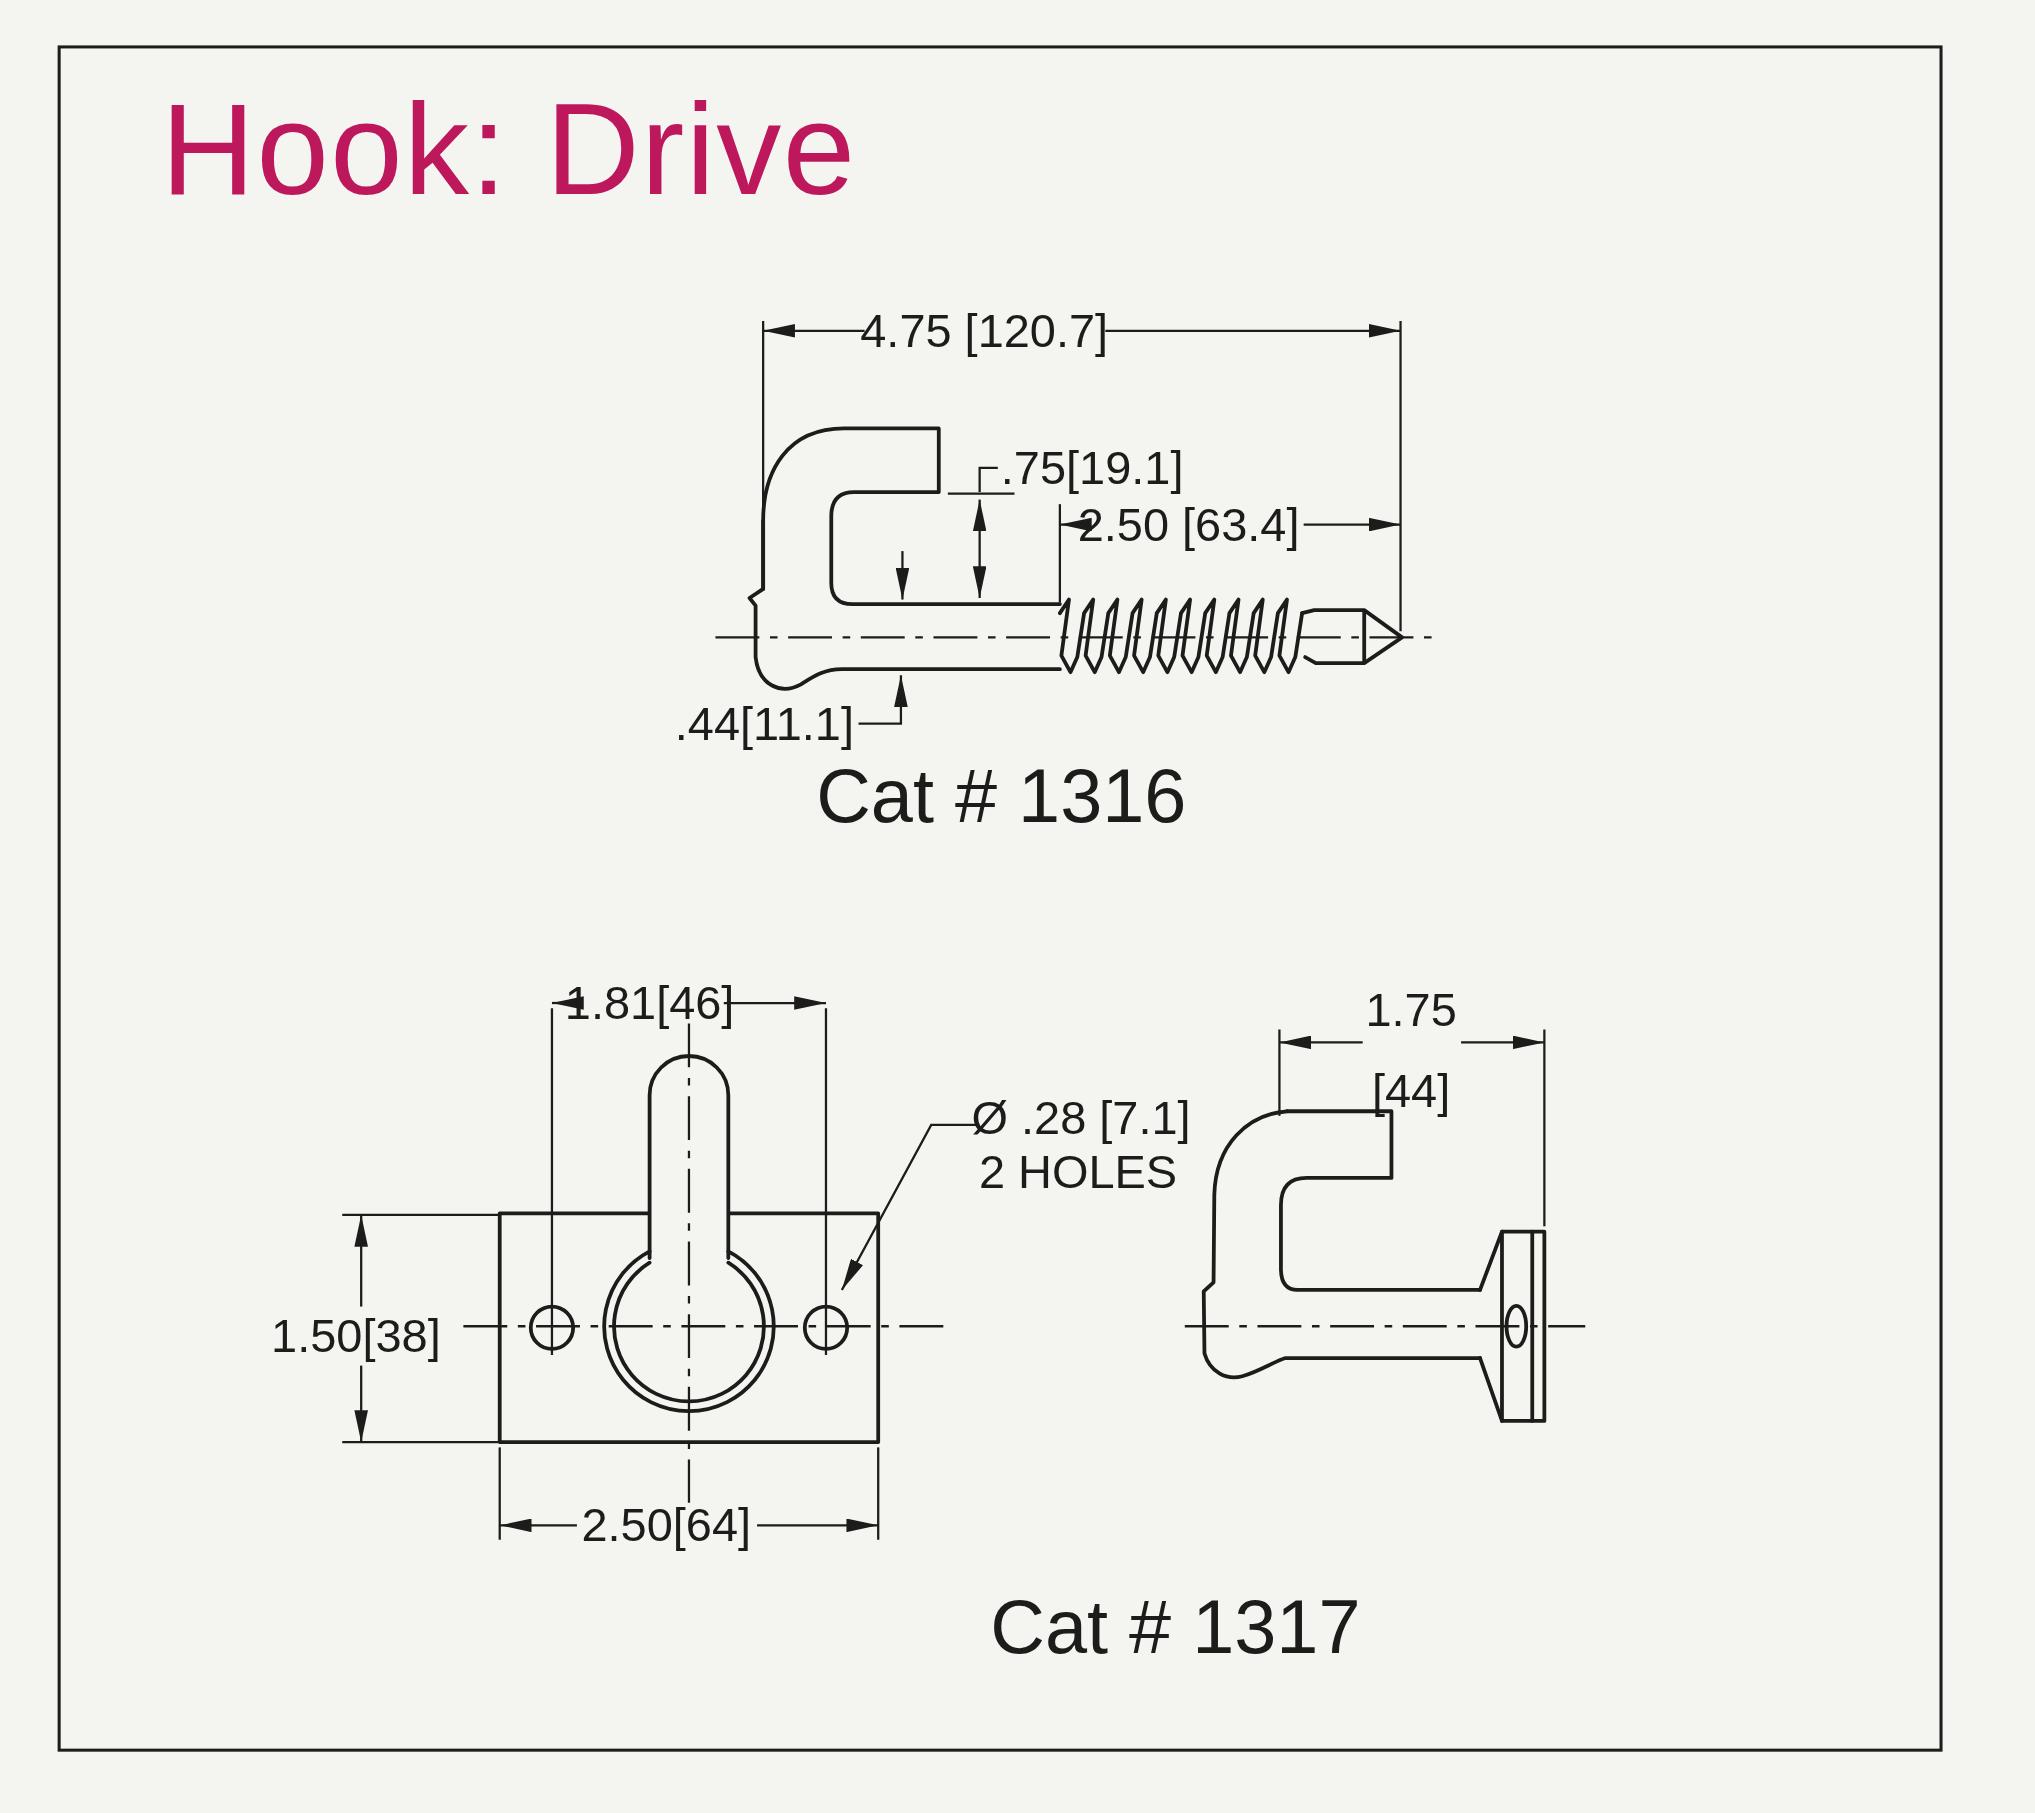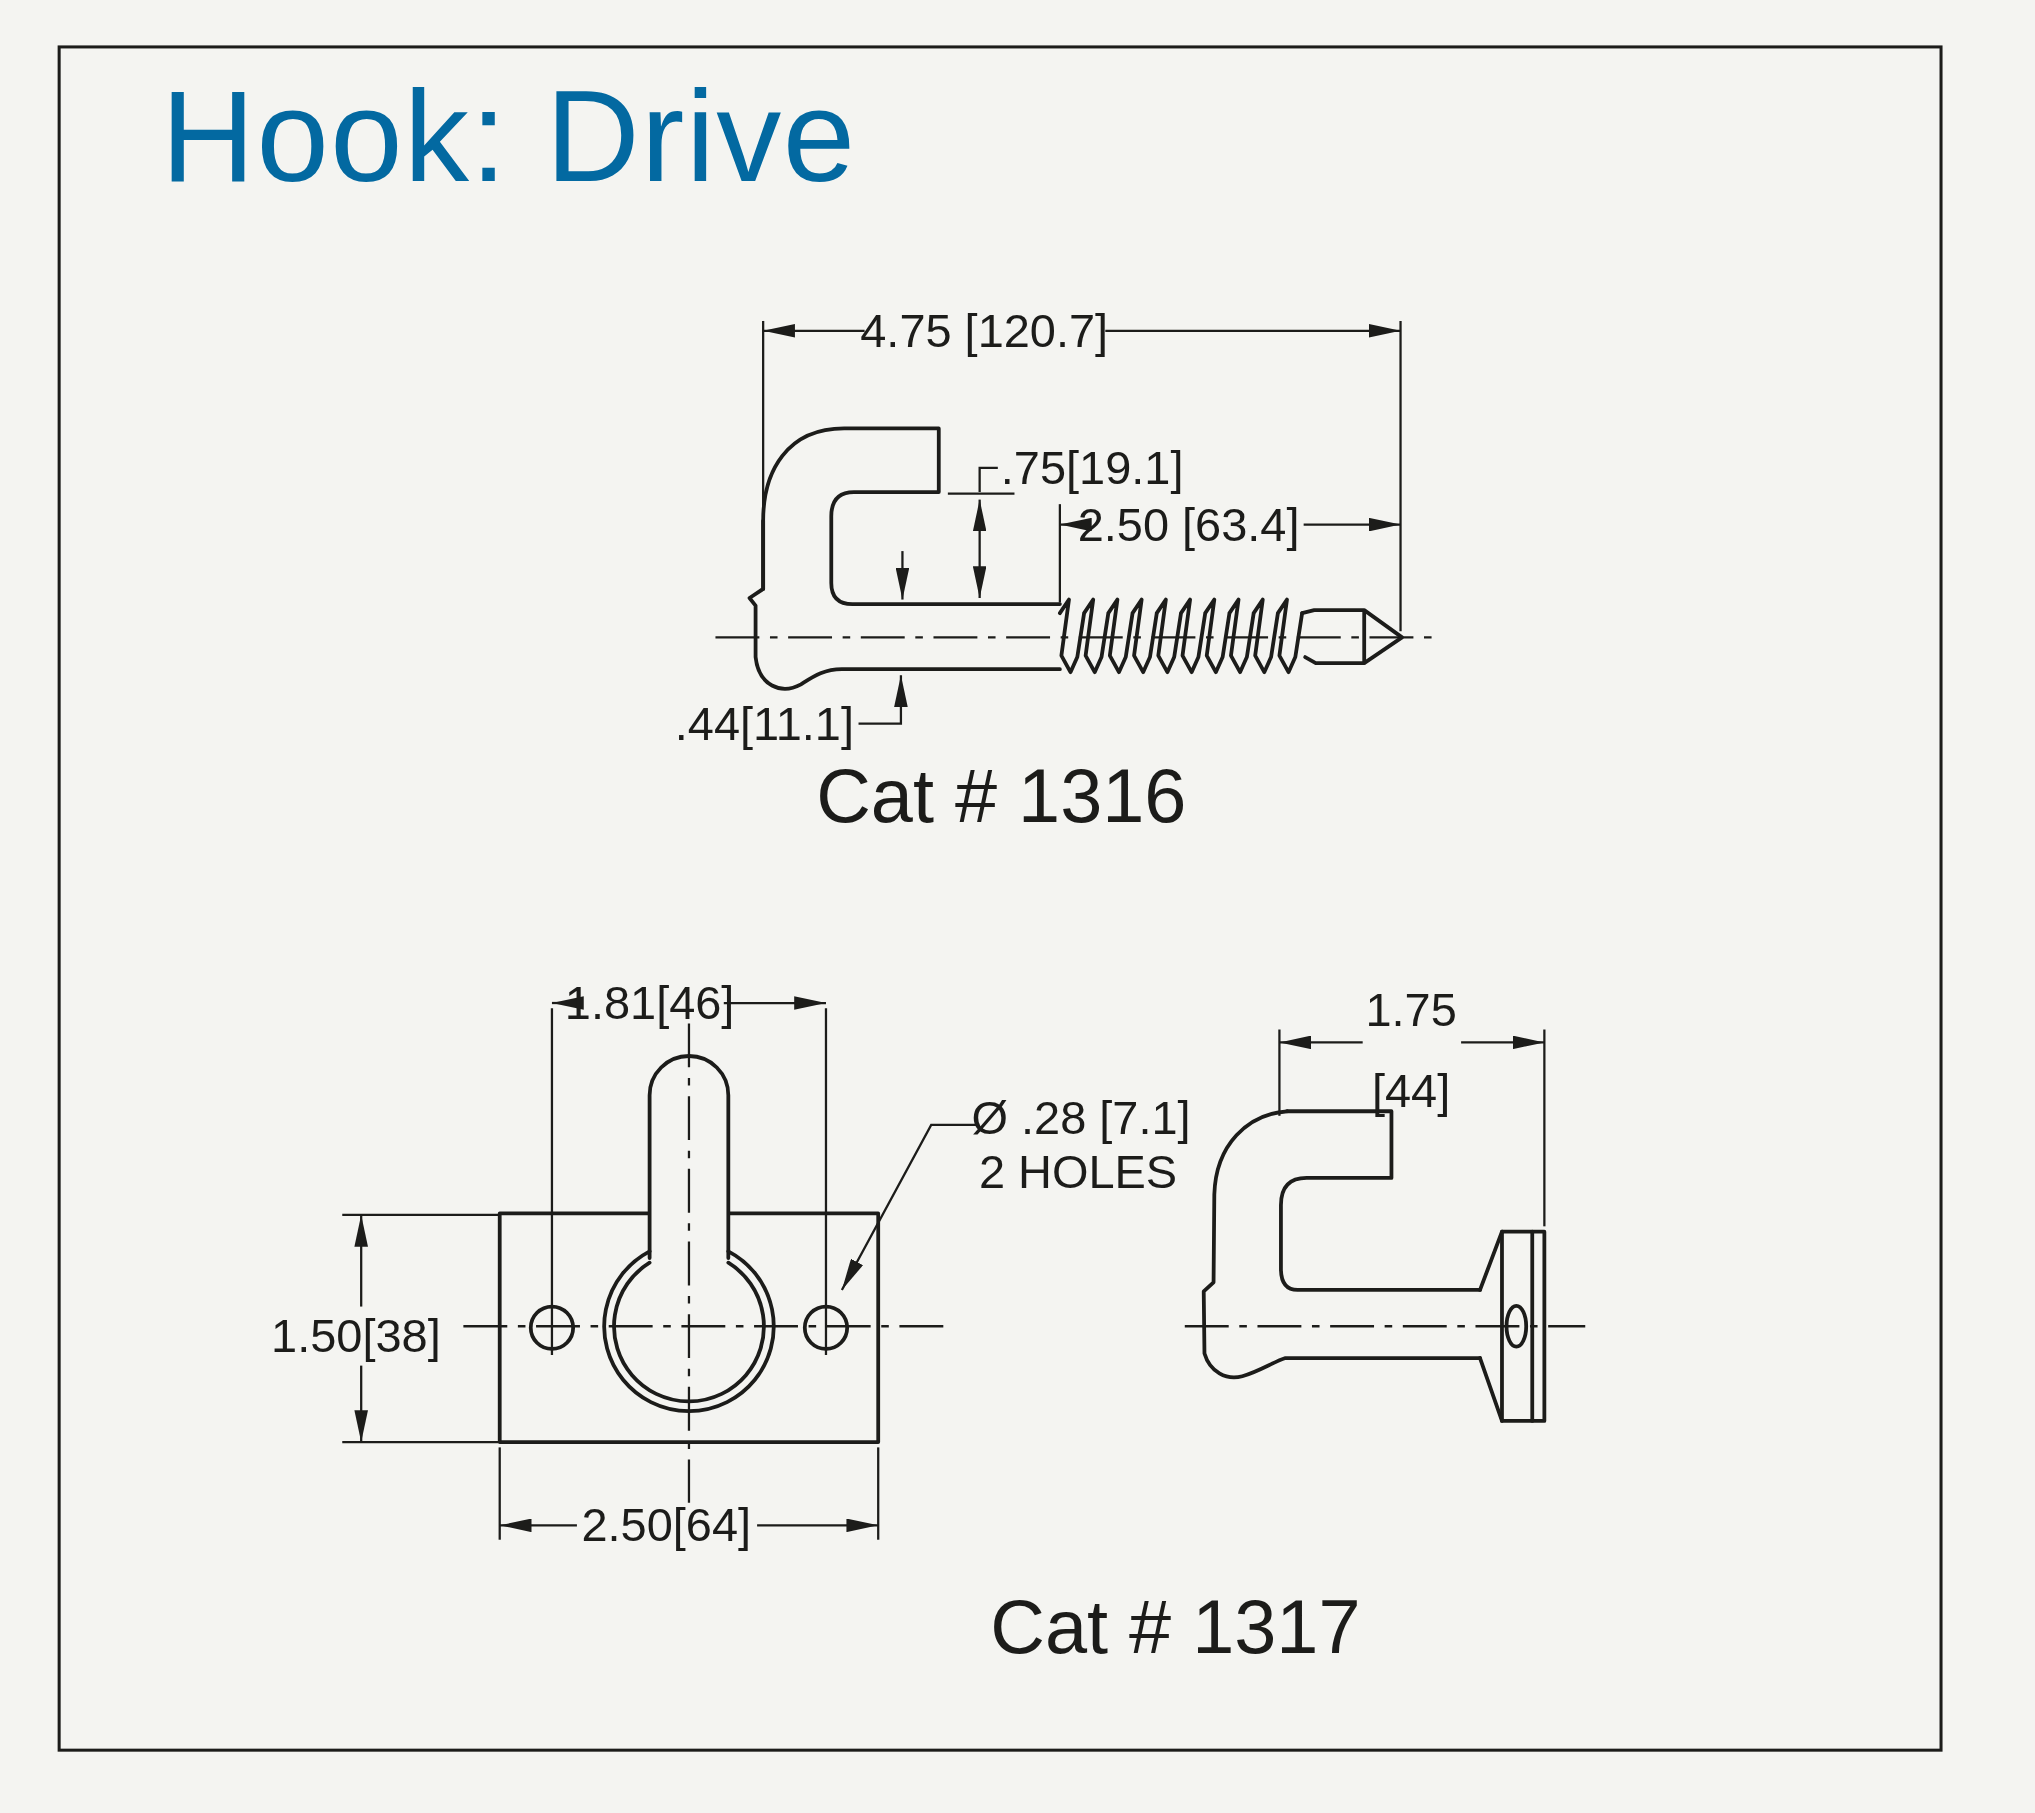--- a/index.html
+++ b/index.html
@@ -4,22 +4,22 @@
 <style>
   html,body{margin:0;padding:0;}
   body{
     width:2035px;height:1813px;
     background:#f4f4f1;
     font-family:"Liberation Sans", sans-serif;
     position:relative;overflow:hidden;
   }
   #sheet{position:absolute;inset:0;}
   #title{
-    position:absolute;left:161px;top:61px;
-    font-size:130px;font-weight:400;color:#0369a1;
+    position:absolute;left:161px;top:74px;
+    font-size:130px;font-weight:400;color:#be185d;
     letter-spacing:1.5px;white-space:nowrap;
   }
   svg{position:absolute;left:0;top:0;}
   svg text{
     font-family:"Liberation Sans", sans-serif;
     fill:#1c1c1a;
   }
   .dim-text{font-size:62px;}
   .cat-text{font-size:100px;}
   .outline{stroke:#1c1c1a;stroke-width:5;fill:none;stroke-linejoin:round;stroke-linecap:round;}

